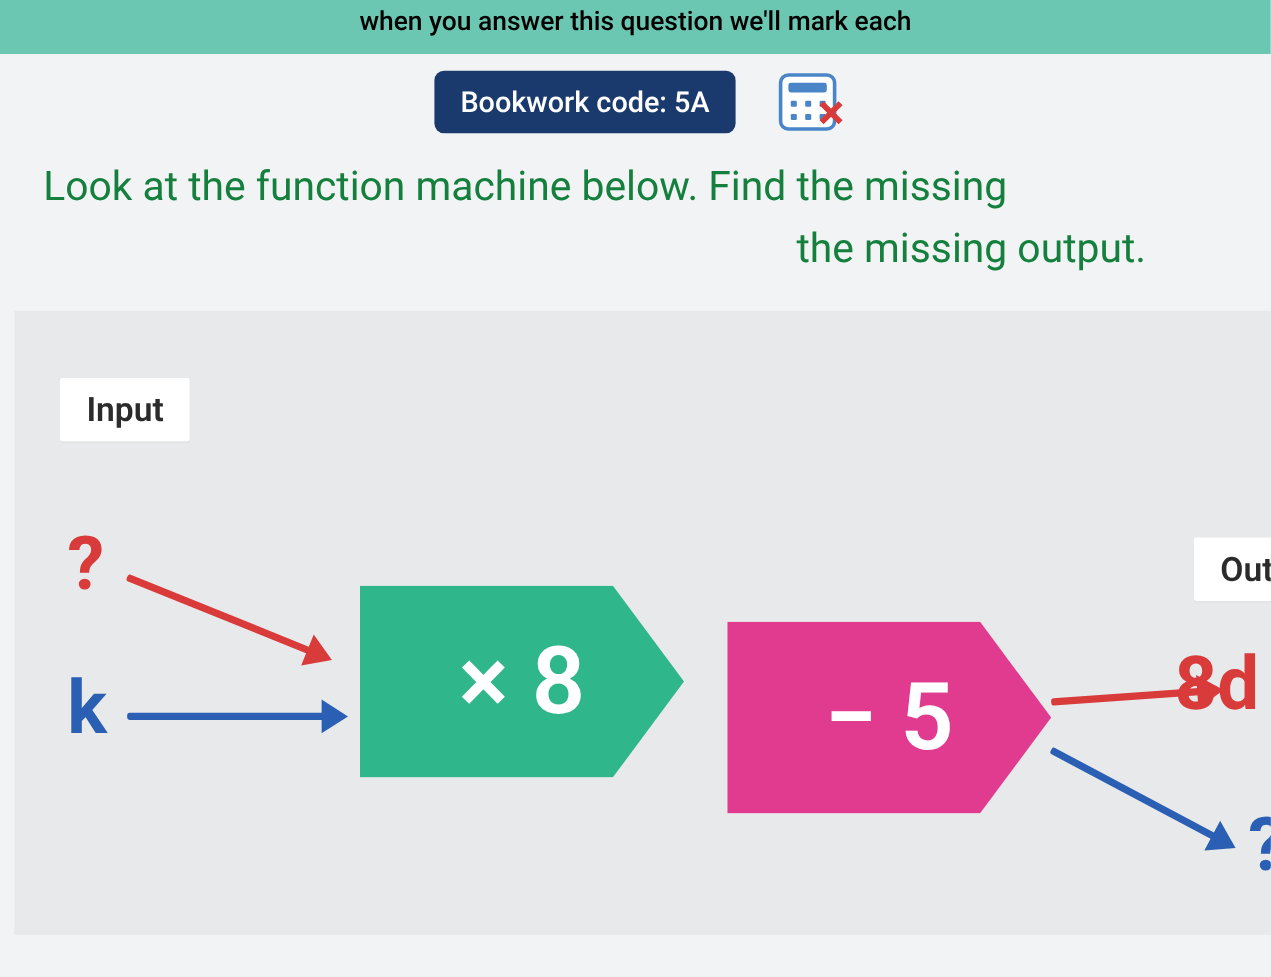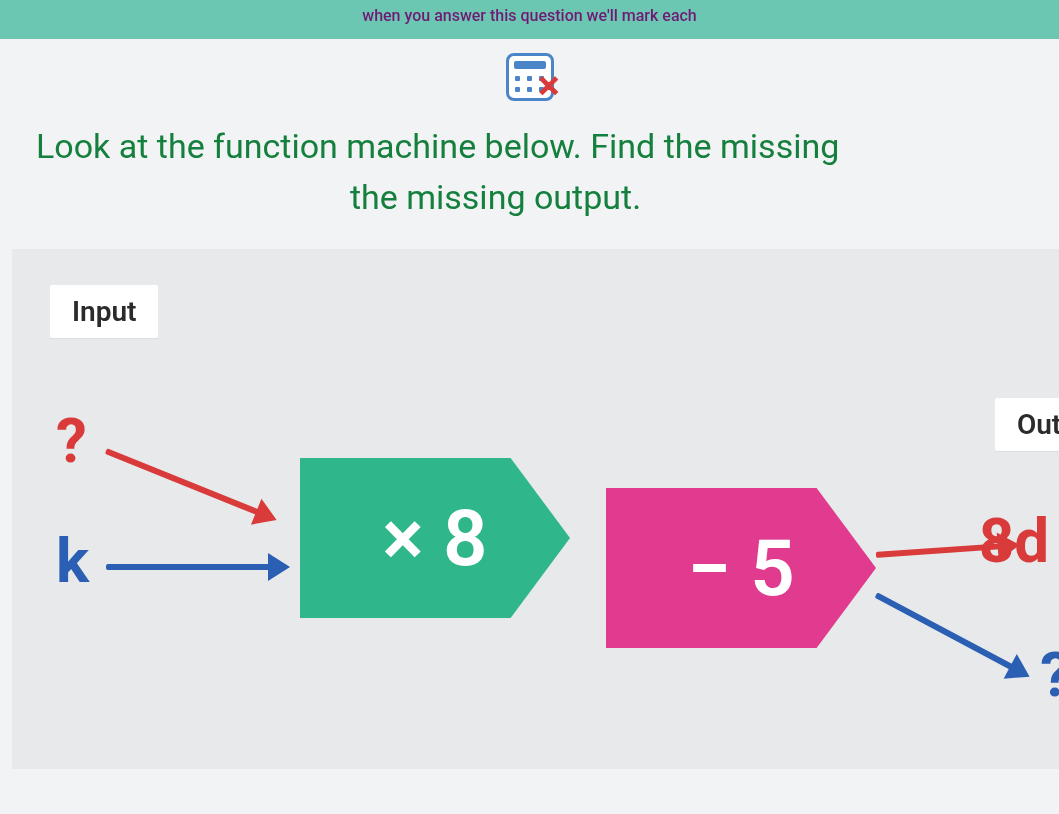--- a/index.html
+++ b/index.html
@@ -7,22 +7,22 @@
       font-family: -apple-system, BlinkMacSystemFont, "Segoe UI", Roboto, Helvetica, Arial, sans-serif;
       background: #f2f3f5;
       width: 1059px;
       height: 814px;
       overflow: hidden;
       position: relative;
       color: #2c2f36;
     }
     .banner {
       background: #6bc7b2;
-      color: #701a75;
-      font-size: 16px;
+      color: #000000;
+      font-size: 22px;
       padding: 6px 0 14px;
       text-align: center;
       font-weight: 500;
     }
     .header-meta {
       display: flex;
       justify-content: center;
       align-items: center;
       gap: 36px;
       margin-top: 14px;
@@ -84,39 +84,40 @@
     }
     .question-text {
       font-size: 34px;
       color: #15803d;
       padding: 20px 24px 0 36px;
       line-height: 1.5;
       text-align: left;
     }
     .question-text .l2 {
       display: block;
-      text-align: center;
+      text-align: right;
       padding-right: 80px;
     }
     .machine-panel {
       background: #e8e9eb;
       margin: 26px 0 0 12px;
       padding: 36px 0 40px 38px;
       height: 520px;
       position: relative;
     }
     .label-box {
       display: inline-block;
       background: #fff;
       padding: 10px 22px;
       font-size: 28px;
       font-weight: 600;
       color: #2b2b2b;
       border-radius: 2px;
       box-shadow: 0 1px 0 rgba(0,0,0,0.05);
+      margin-top: 20px;
     }
     .machine {
       position: relative;
       height: 360px;
       margin-top: 10px;
     }
     .input-q, .input-k, .out-8d, .out-q2 {
       position: absolute;
       font-size: 62px;
       font-weight: 700;
@@ -174,20 +175,23 @@
     .a4 { left: 826px; top: 244px; width: 170px; transform: rotate(28deg); }    
   </style>
 </head>
 <body>
 
 <div class="banner">
   <span>when you answer this question we'll mark each</span>
 </div>
 
 <div class="header-meta">
+  <div class="bookwork">
+    <span>Bookwork code: 5A</span>
+  </div>
   <div class="calc">
     <div class="calc-icon">
       <div class="dots">
           <span></span>
           <span></span>
           <span></span>
           <span></span>
           <span></span>
           <span></span>
         </div>

